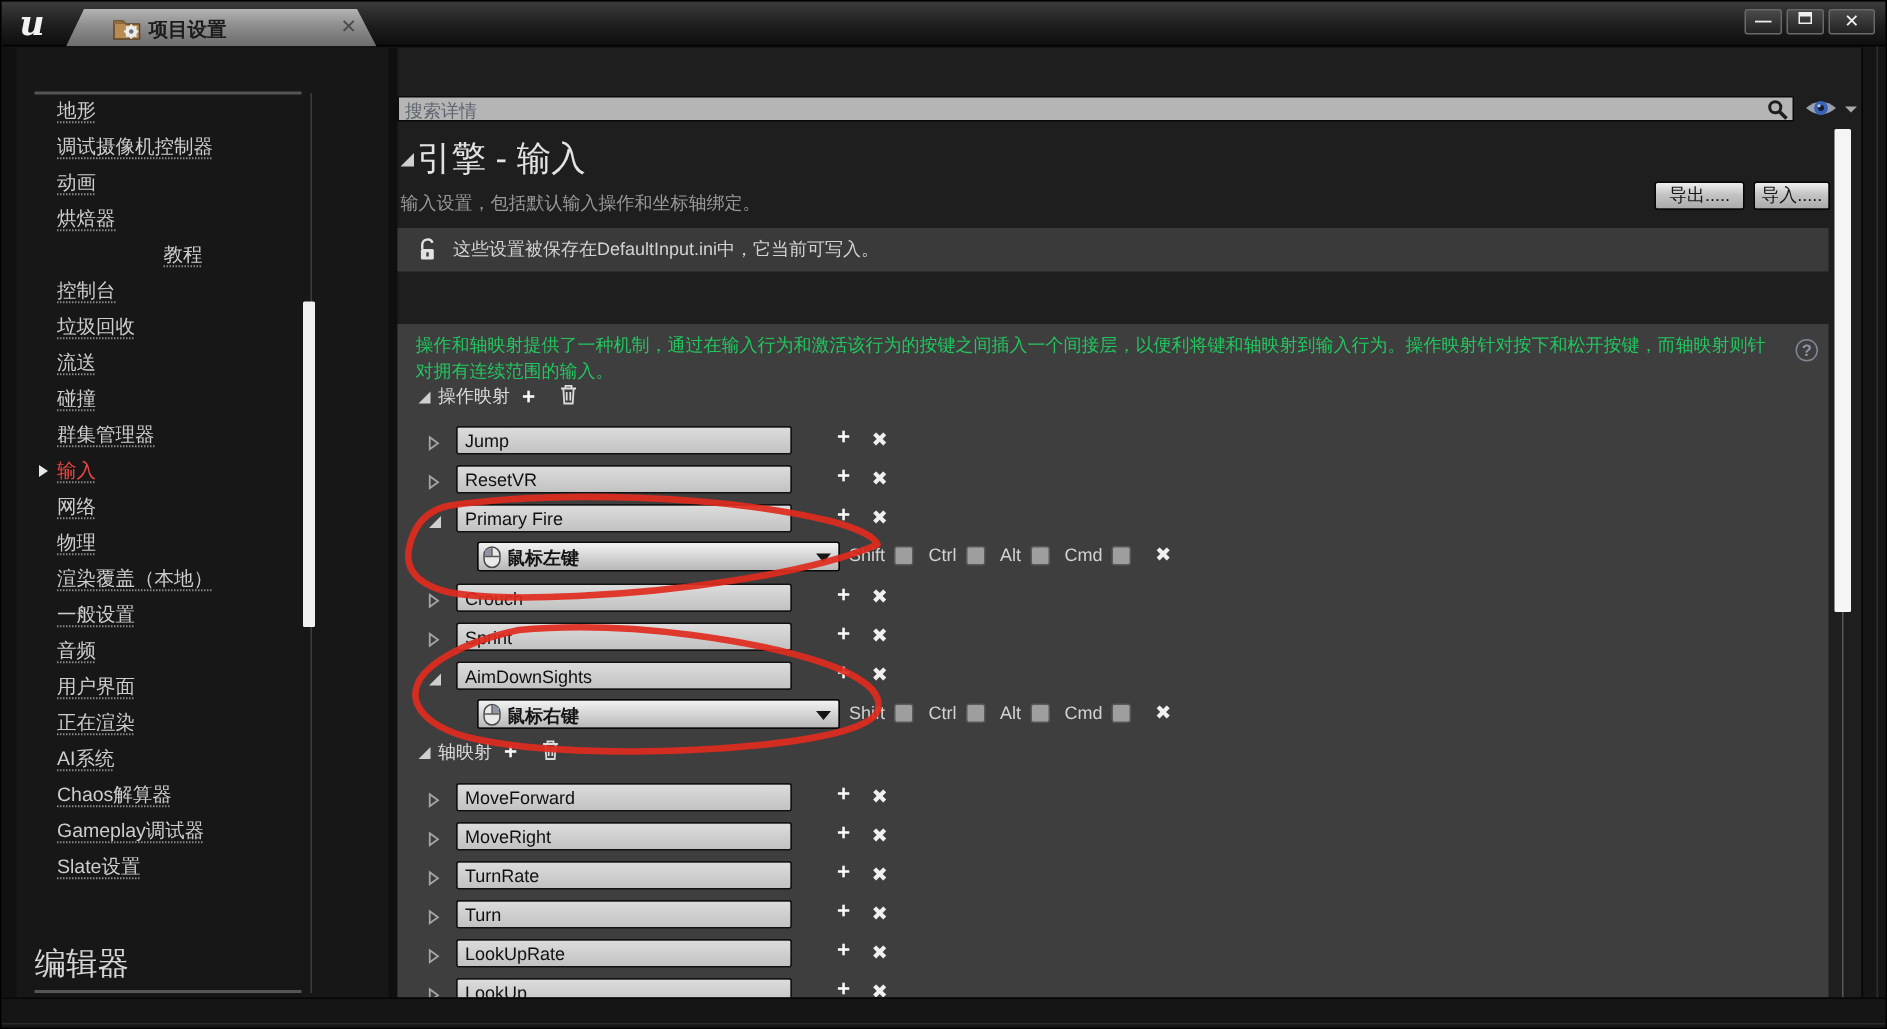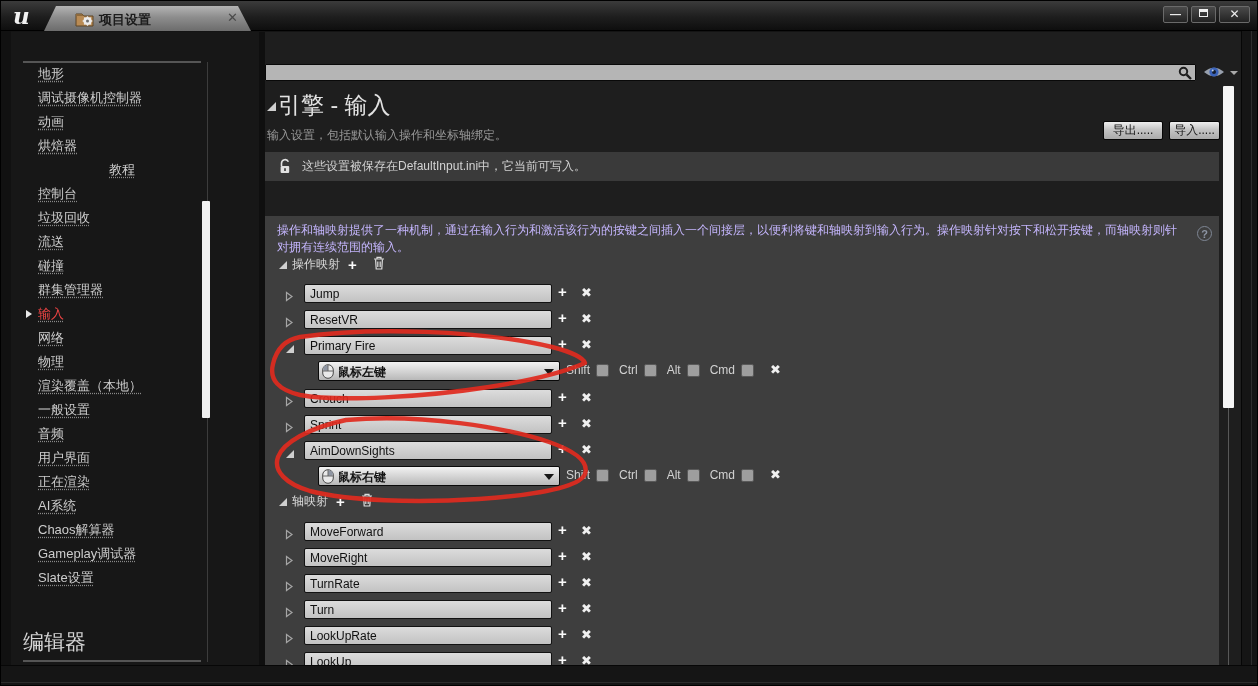--- a/index.html
+++ b/index.html
@@ -64,33 +64,33 @@
   .info-text{position:absolute;left:37px;top:0;line-height:29px;font-size:12px;color:#d3d3d3;}
   .lock{position:absolute;left:13px;top:6px;}
 
   .bind-header{left:264px;top:188px;width:954px;height:27px;background:#2c2c2c;border-bottom:1px solid #242424;}
   .bind-header .lighter{position:absolute;left:0;top:0;width:249px;height:100%;background:#383838;}
   .bind-title{position:absolute;left:26px;top:0;line-height:27px;font-size:13px;font-weight:bold;color:#f2f2f2;}
   .tri-exp{width:0;height:0;border-right:9px solid #cfcfcf;border-top:9px solid transparent;}
   .bind-header .tri-exp{position:absolute;left:12px;top:9px;}
 
   .body{left:264px;top:215px;width:954px;height:449px;background:#3e3e3e;overflow:hidden;}
-  .desc{position:absolute;left:12px;top:6px;width:905px;font-size:12px;color:#c4b5fd;line-height:17px;}
+  .desc{position:absolute;left:12px;top:6px;width:905px;font-size:12px;color:#22c55e;line-height:17px;}
   .help{position:absolute;left:932px;top:10px;width:15px;height:15px;border:1px solid #7e8694;border-radius:50%;
         color:#8d95a4;font-size:11px;font-weight:bold;text-align:center;line-height:14px;}
 
   .map-heading{position:absolute;left:14px;display:flex;align-items:center;font-size:12px;color:#dadada;}
   .map-heading .tri-exp{border-right-width:8px;border-top-width:8px;margin-right:5px;}
   .icon-plus{font-size:15px;font-weight:bold;color:#fafafa;line-height:12px;}
   .map-heading .icon-plus{margin-left:8px;}
   .map-heading .trash{margin-left:16px;}
 
   .row{position:absolute;left:0;height:20px;}
   .expander{position:absolute;left:20px;top:4px;}
-  .name-input{position:absolute;left:39px;top:0;width:248px;height:19px;background:linear-gradient(#dcdcdc,#c2c2c2);
+  .name-input{position:absolute;left:39px;top:0;width:224px;height:19px;background:linear-gradient(#dcdcdc,#c2c2c2);
               border:1px solid #121212;border-radius:2px;font-size:12px;color:#101010;padding:0 5px;outline:none;font-family:inherit;}
   .row .icon-plus{position:absolute;left:293px;top:2px;}
   .icon-x{font-size:13px;font-weight:bold;color:#f0f0f0;line-height:14px;}
   .row .icon-x{position:absolute;left:316px;top:2px;}
 
   .keyrow{position:absolute;left:0;height:22px;}
   .keydrop{position:absolute;left:53px;top:0;width:242px;height:20px;background:linear-gradient(#f2f2f2,#b8b8b8);
            border:1px solid #0a0a0a;border-radius:2px;cursor:pointer;}
   .keydrop .mouse{position:absolute;left:3px;top:2px;}
   .keydrop .ktext{position:absolute;left:19px;top:2px;font-size:12px;font-weight:bold;color:#141414;}
@@ -164,20 +164,21 @@
     <div class="side-heading" style="top:596px">编辑器</div>
     <div id="sidebar-editor-items">
         <div class="side-item" style="top: 631px;">2D</div>
       </div>
     <div class="hair" style="top:628px"></div>
     <div class="side-sb-track"></div>
     <div class="side-sb-thumb"></div>
   </div>
 
   <div class="abs searchbar">
+    <input placeholder="搜索详情" style="">
     <span class="search-mag">
       <svg width="14" height="14" viewBox="0 0 14 14">
           <circle cx="5.5" cy="5.5" r="3.7" fill="none" stroke="#1d1d1d" stroke-width="2"></circle>
           <path d="M8.6 8.6 L13 13" stroke="#1d1d1d" stroke-width="2.4"></path>
         </svg>
     </span>
   </div>
   <div class="abs eye-wrap">
     <span>
       <svg width="24" height="18" viewBox="0 0 24 18">

